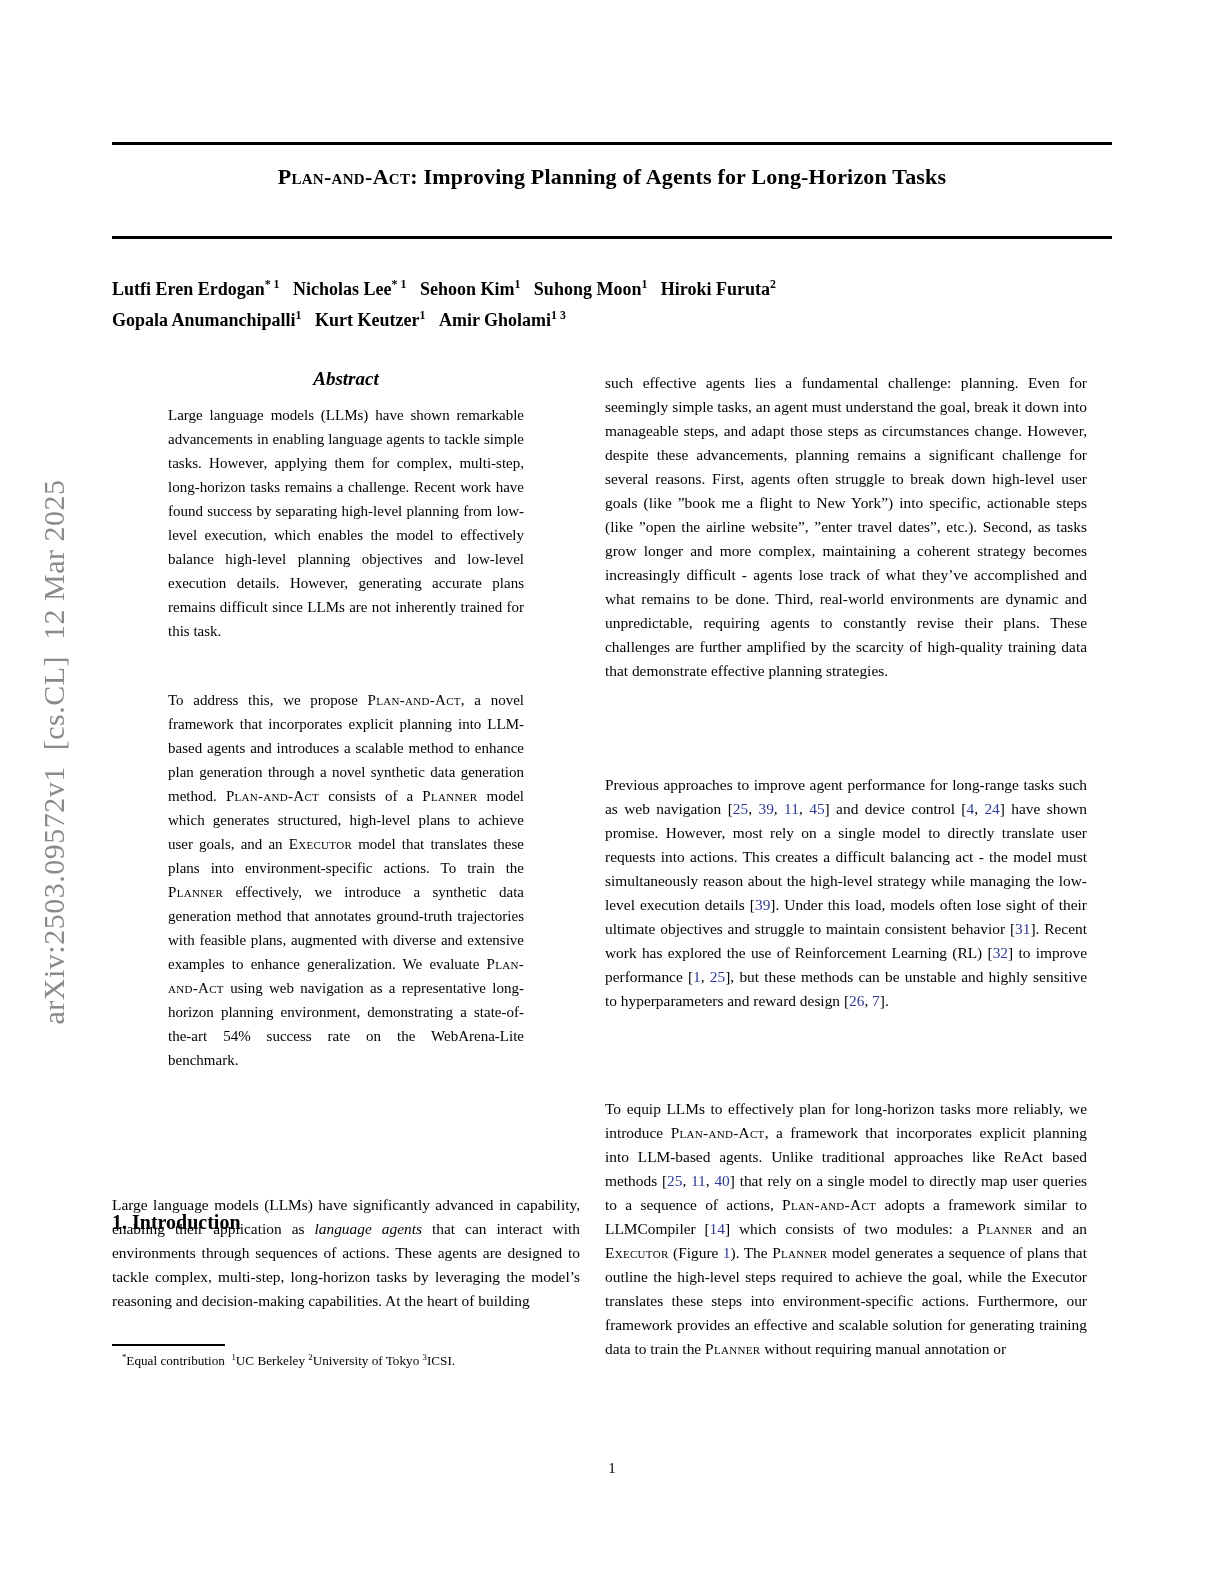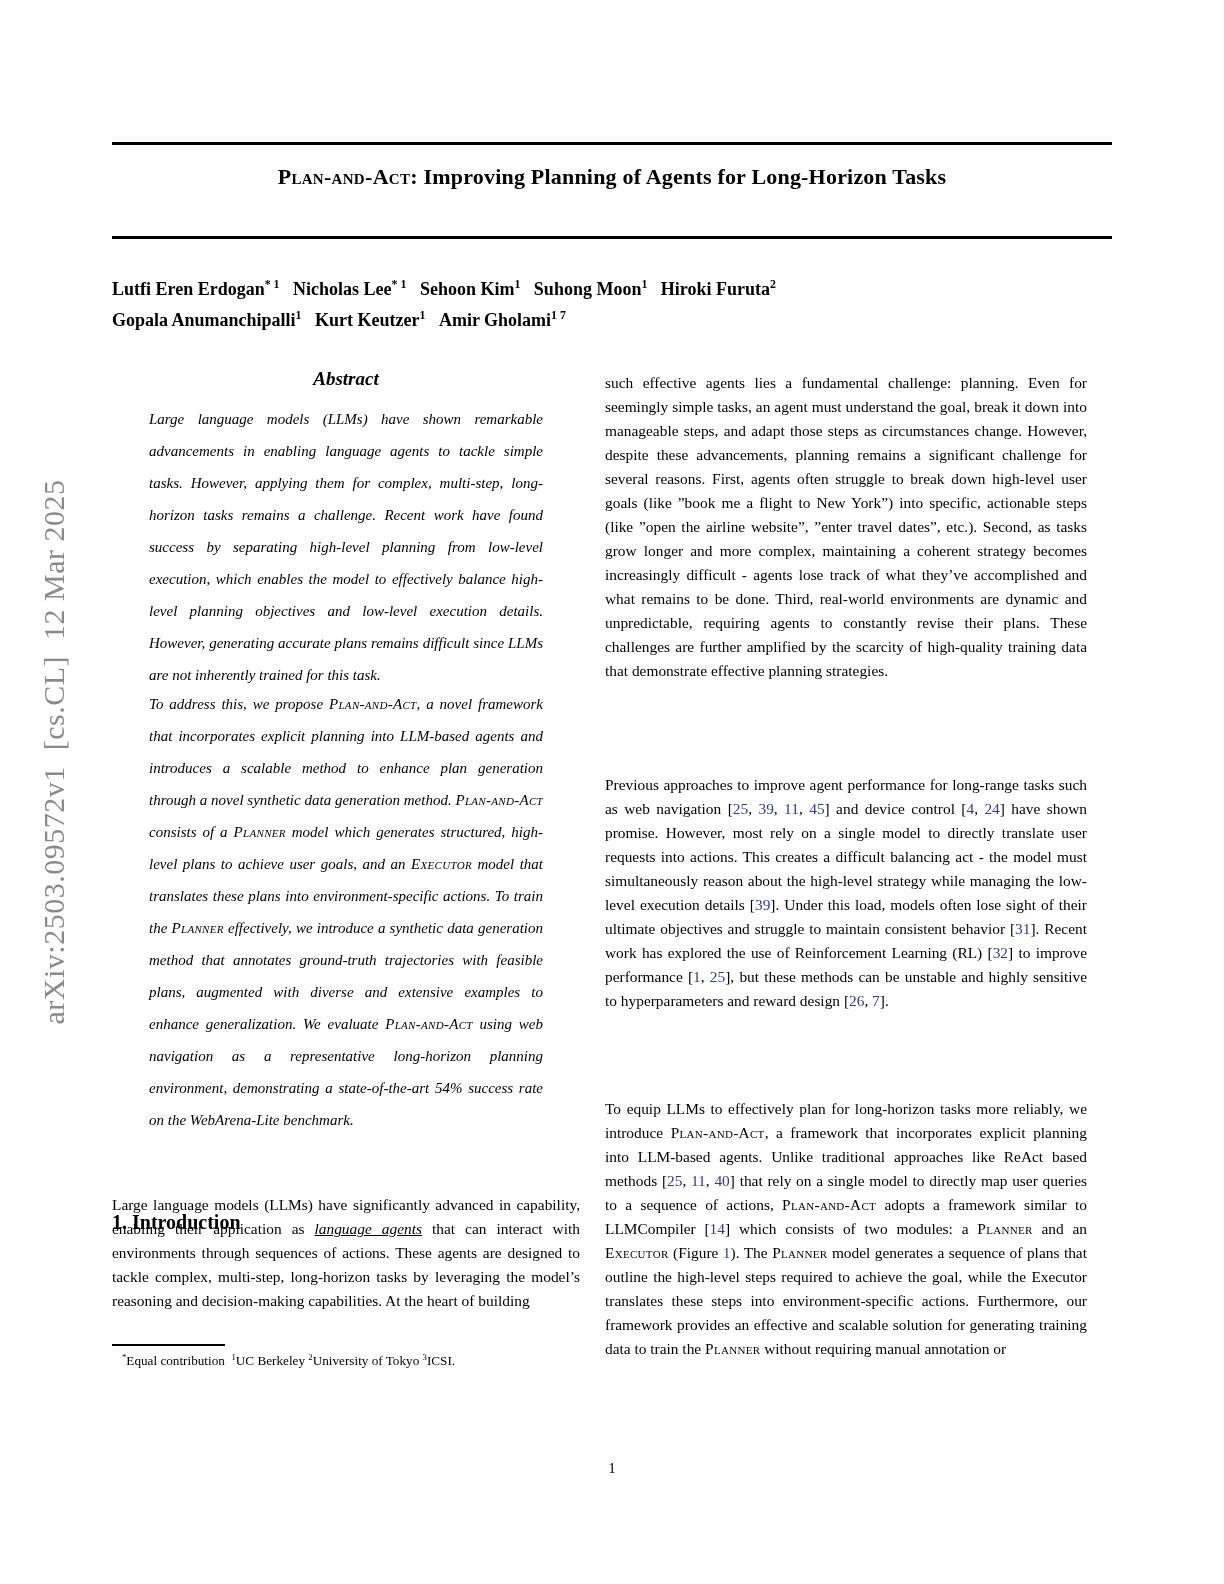--- a/index.html
+++ b/index.html
@@ -22,22 +22,22 @@
   .authors{
     left:112px;width:1000px;text-align:left;
     font-size:18px;font-weight:bold;
   }
   .col-left{left:112px;width:468px;}
   .col-right{left:605px;width:482px;}
   .abstract-heading{
     text-align:center;font-size:19px;font-weight:bold;
   }
   .abstract-par{
-    margin:0 37px;text-align:justify;
-    font-size:15px;line-height:32px;font-style:italic;
+    margin:0 56px;text-align:justify;
+    font-size:15px;line-height:24px;
   }
   .section-heading{
     font-size:20px;font-weight:bold;
   }
   .body-par{
     text-align:justify;font-size:15.4px;line-height:24px;
   }
   .footnote{
     font-size:13.2px;line-height:20.5px;text-align:justify;
   }
@@ -47,34 +47,34 @@
   }
   .watermark{
     left:-303px;top:732px;width:720px;height:40px;
     transform:rotate(-90deg);
     text-align:center;color:var(--watermark);
     font-size:30px;letter-spacing:.5px;white-space:nowrap;
   }
   
   .seg-sc{font-variant:small-caps;letter-spacing:.3px;}
   .seg-c{color:var(--cite);}
-  .seg-i{font-style:italic;text-decoration:underline;}
+  .seg-i{font-style:italic;}
   .seg-sup{vertical-align:super;font-size:66%;line-height:0;}
 </style>
 </head>
 <body>
 
 <div class="abs watermark">arXiv:2503.09572v1&nbsp;&nbsp;[cs.CL]&nbsp;&nbsp;12 Mar 2025</div>
 
 <div class="abs rule" style="left:112px;top:142px;width:1000px;height:3px;"></div>
 <div class="abs paper-title"><span class="seg-sc">Plan-and-Act</span><span>: Improving Planning of Agents for Long-Horizon Tasks</span></div>
 <div class="abs rule" style="left:112px;top:236px;width:1000px;height:3px;"></div>
 
 <div class="abs authors" style="top:279px;"><span>Lutfi Eren Erdogan</span><span class="seg-sup">* 1</span><span>&nbsp;&nbsp;&nbsp;</span><span>Nicholas Lee</span><span class="seg-sup">* 1</span><span>&nbsp;&nbsp;&nbsp;</span><span>Sehoon Kim</span><span class="seg-sup">1</span><span>&nbsp;&nbsp;&nbsp;</span><span>Suhong Moon</span><span class="seg-sup">1</span><span>&nbsp;&nbsp;&nbsp;</span><span>Hiroki Furuta</span><span class="seg-sup">2</span></div>
-<div class="abs authors" style="top:310px;"><span>Gopala Anumanchipalli</span><span class="seg-sup">1</span><span>&nbsp;&nbsp;&nbsp;</span><span>Kurt Keutzer</span><span class="seg-sup">1</span><span>&nbsp;&nbsp;&nbsp;</span><span>Amir Gholami</span><span class="seg-sup">1 7</span></div>
+<div class="abs authors" style="top:310px;"><span>Gopala Anumanchipalli</span><span class="seg-sup">1</span><span>&nbsp;&nbsp;&nbsp;</span><span>Kurt Keutzer</span><span class="seg-sup">1</span><span>&nbsp;&nbsp;&nbsp;</span><span>Amir Gholami</span><span class="seg-sup">1 3</span></div>
 
 <div class="abs col-left abstract-heading" style="top:368px;font-style:italic;">Abstract</div>
 <div class="abs col-left" style="top:403px;">
   <div class="abstract-par"><span>Large language models (LLMs) have shown remarkable advancements in enabling language agents to tackle simple tasks. However, applying them for complex, multi-step, long-horizon tasks remains a challenge. Recent work have found success by separating high-level planning from low-level execution, which enables the model to effectively balance high-level planning objectives and low-level execution details. However, generating accurate plans remains difficult since LLMs are not inherently trained for this task.</span></div>
 </div>
 <div class="abs col-left" style="top:688px;">
   <div class="abstract-par"><span>To address this, we propose </span><span class="seg-sc">Plan-and-Act</span><span>, a novel framework that incorporates explicit planning into LLM-based agents and introduces a scalable method to enhance plan generation through a novel synthetic data generation method. </span><span class="seg-sc">Plan-and-Act</span><span> consists of a </span><span class="seg-sc">Planner</span><span> model which generates structured, high-level plans to achieve user goals, and an </span><span class="seg-sc">Executor</span><span> model that translates these plans into environment-specific actions. To train the </span><span class="seg-sc">Planner</span><span> effectively, we introduce a synthetic data generation method that annotates ground-truth trajectories with feasible plans, augmented with diverse and extensive examples to enhance generalization. We evaluate </span><span class="seg-sc">Plan-and-Act</span><span> using web navigation as a representative long-horizon planning environment, demonstrating a state-of-the-art 54% success rate on the WebArena-Lite benchmark.</span></div>
 </div>
 <div class="abs col-left section-heading" style="top:1211px;">1. Introduction</div>
 <div class="abs col-left body-par" style="top:1193px;"><span>Large language models (LLMs) have significantly advanced in capability, enabling their application as </span><span class="seg-i">language agents</span><span> that can interact with environments through sequences of actions. These agents are designed to tackle complex, multi-step, long-horizon tasks by leveraging the model’s reasoning and decision-making capabilities. At the heart of building</span></div>

